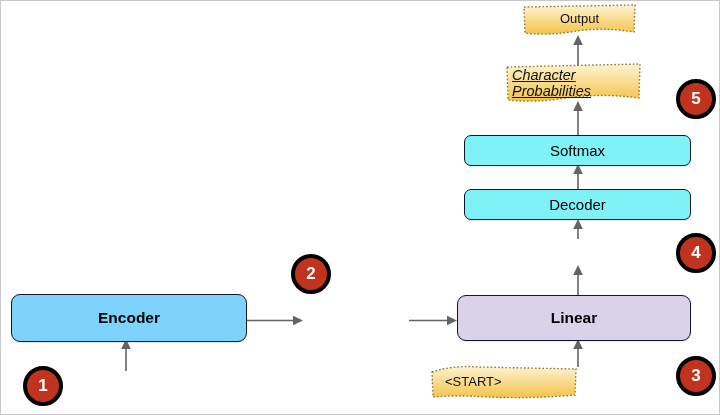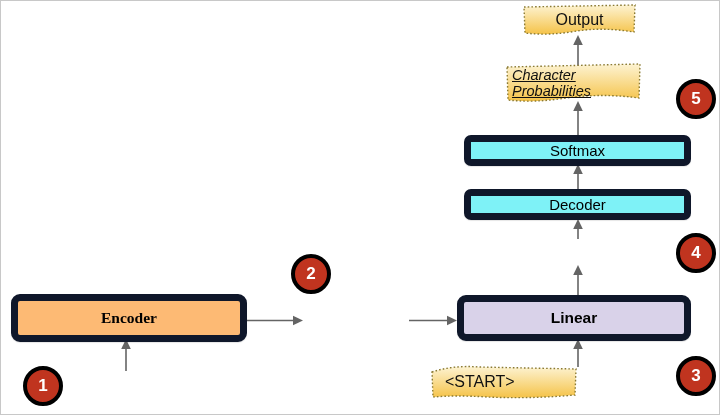--- a/index.html
+++ b/index.html
@@ -7,37 +7,37 @@
   #canvas{
     position:relative;width:720px;height:415px;
     background:#ffffff;overflow:hidden;
     border:1px solid #c8c8c8;box-sizing:border-box;
   }
   .node{position:absolute;box-sizing:border-box;}
 
   
   .procbox{
     display:flex;align-items:center;justify-content:center;
-    border:7px solid #0f172a;border-radius:9px;
+    border:1px solid #0f172a;border-radius:9px;
     font-size:15px;color:#000;text-align:center;
     box-shadow:0 1px 1px rgba(0,0,0,.10);
   }
   .procbox.big{font-weight:bold;font-size:15.5px;}
-  .enc{background:#fdba74;font-family:Liberation Serif, serif;}
+  .enc{background:#7dd3fc;}
   .dec{background:#d9d2e9;}
   .cyan{background:#7ef2f7;border-radius:7px;font-size:15px;font-weight:normal;}
 
   
   .doc{position:absolute;}
   .doc svg{position:absolute;left:0;top:0;overflow:visible;}
   .doc .doclabel{
     position:absolute;left:0;top:0;width:100%;height:100%;
     display:flex;align-items:center;
     padding-left:9px;box-sizing:border-box;
-    font-size:16px;color:#111;line-height:1.12;
+    font-size:13px;color:#111;line-height:1.12;
     white-space:pre-line;pointer-events:none;
   }
   .doc .doclabel.center{justify-content:center;padding-left:0;}
   .doc .doclabel.ital{font-style:italic;align-items:flex-start;padding-top:4px;text-decoration:underline;}
 
   
   .badge{
     position:absolute;width:40px;height:40px;border-radius:50%;
     background:#c0341f;border:4px solid #000;
     display:flex;align-items:center;justify-content:center;

